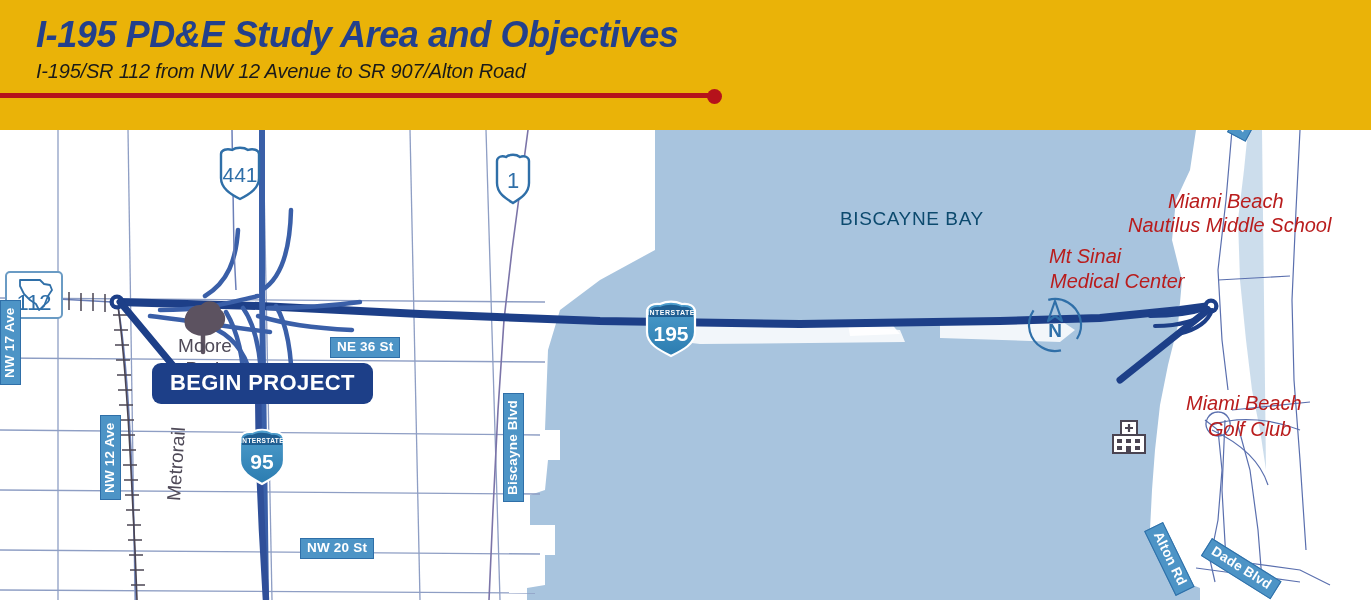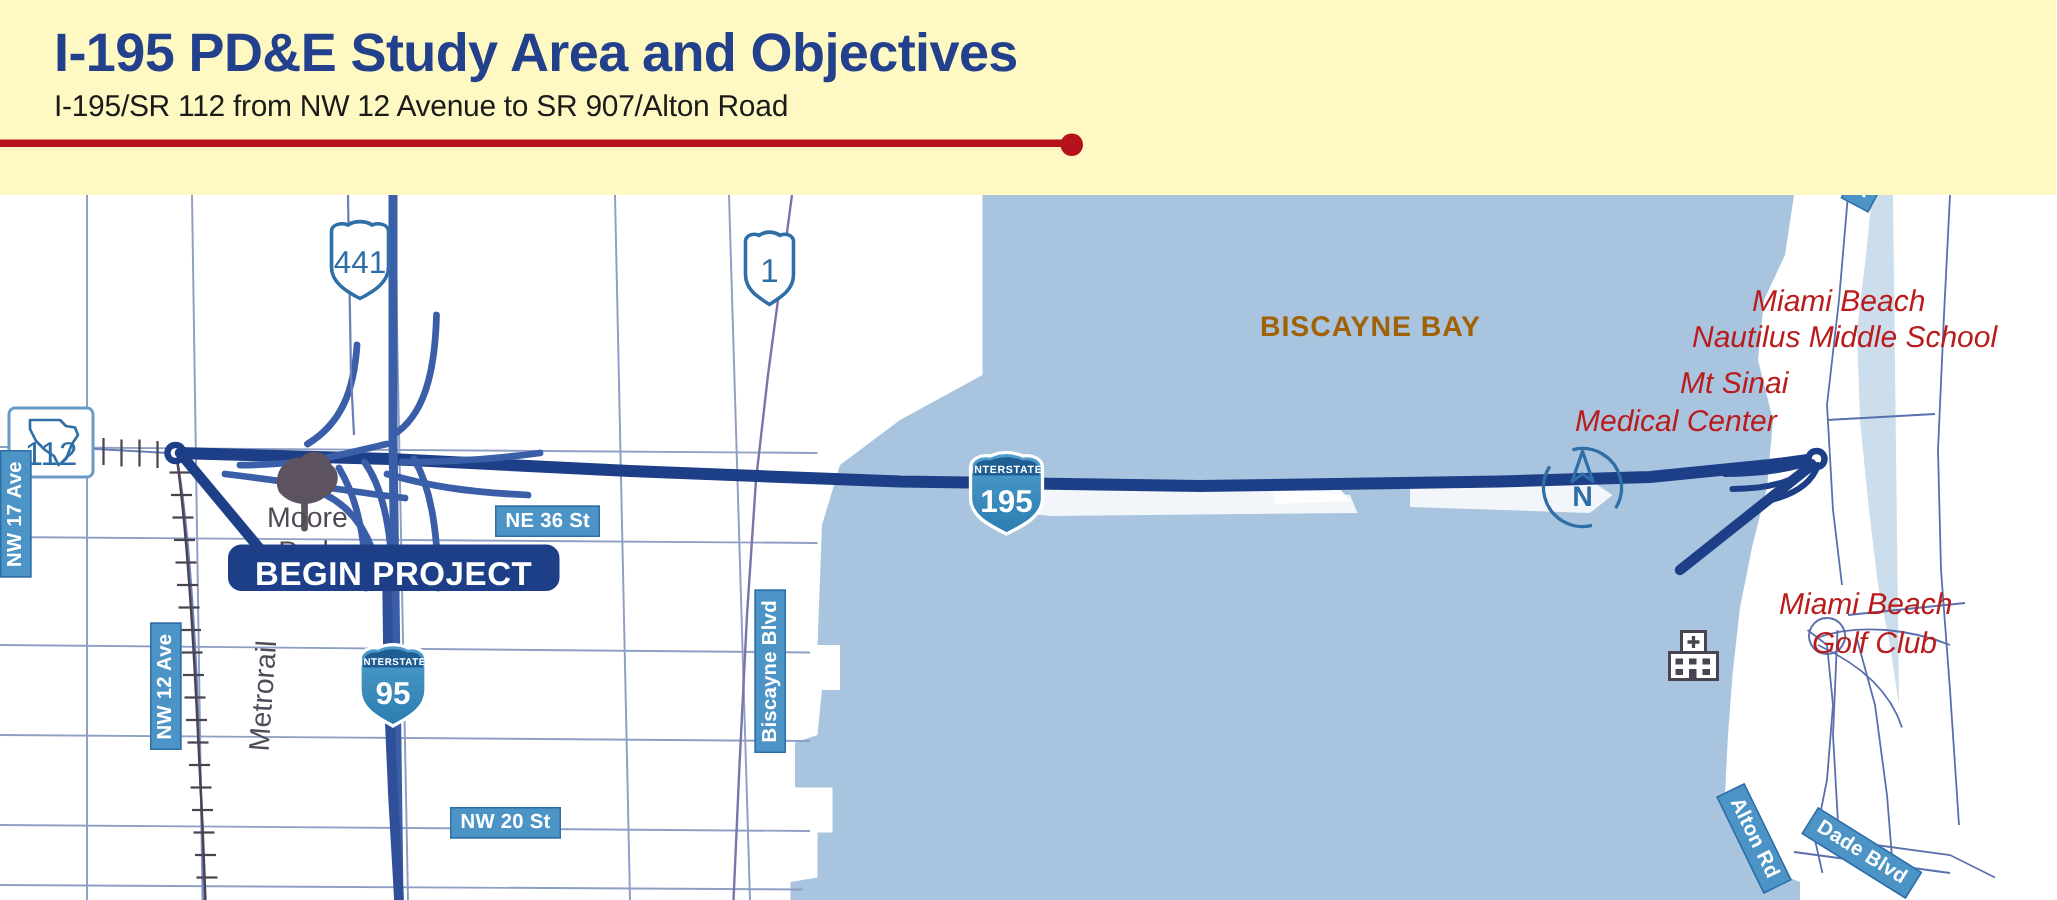--- a/index.html
+++ b/index.html
@@ -3,21 +3,21 @@
 <meta charset="utf-8">
 <title>I-195 PD&amp;E Study Area and Objectives</title>
 <style>
   html,body{margin:0;padding:0;background:#ffffff;}
   body{
     width:1371px;height:600px;overflow:hidden;position:relative;
     font-family:"Liberation Sans","DejaVu Sans",sans-serif;
     -webkit-font-smoothing:antialiased;
   }
   
-  #header{position:absolute;left:0;top:0;width:1371px;height:130px;background:#fef9c3;}
+  #header{position:absolute;left:0;top:0;width:1371px;height:130px;background:#eab308;font-style:italic;}
   #page-title{
     position:absolute;left:36px;top:14px;
     font-size:36px;font-weight:bold;color:#23408c;letter-spacing:-0.4px;
     white-space:nowrap;
   }
   #page-subtitle{
     position:absolute;left:36px;top:60px;
     font-size:20px;font-weight:400;color:#1a1a1a;letter-spacing:-0.2px;
     white-space:nowrap;
   }
@@ -30,36 +30,36 @@
     position:absolute;left:0;top:130px;width:1371px;height:470px;
     background:#ffffff;overflow:hidden;
   }
   #map svg{display:block;}
 
   
   .maplabel{position:absolute;color:#4a4452;white-space:nowrap;}
   .place-italic{font-style:italic;font-size:20px;color:#b91c1c;letter-spacing:0px;}
   .park-label{font-size:19px;color:#4f4a58;}
   .bay-label{
-    font-size:19px;font-weight:bold;color:#a16207;letter-spacing:0.6px;
+    font-size:19px;font-weight:normal;color:#0c4a6e;letter-spacing:0.6px;
   }
   .street-plate{
     position:absolute;background:#4d94c6;color:#ffffff;font-size:13.5px;
     font-weight:bold;padding:2px 6px 3px 6px;border:1px solid #2f6fa8;
     letter-spacing:0.2px;white-space:nowrap;line-height:1.05;
   }
   .street-plate.vert{ }
   .metrorail-label{
     position:absolute;font-size:19px;color:#4f4a58;white-space:nowrap;
     transform-origin:0 0;
   }
   .project-badge{
     position:absolute;background:#1d3f88;color:#ffffff;border-radius:9px;
     font-weight:bold;font-size:22px;letter-spacing:0.4px;
-    padding:9px 18px 0 18px;white-space:nowrap;line-height:1;
+    padding:9px 18px 10px 18px;white-space:nowrap;line-height:1;
     box-shadow:0 0 0 0 rgba(0,0,0,0);
   }
 </style>
 </head>
 <body>
 
 <div id="header">
   <div id="page-title">I-195 PD&amp;E Study Area and Objectives</div>
   <div id="page-subtitle">I-195/SR 112 from NW 12 Avenue to SR 907/Alton Road</div>
   <div id="rule-wrap">
@@ -324,21 +324,21 @@
   </svg>
 
   <div class="maplabel bay-label" style="left:840px;top:78px;">BISCAYNE BAY</div>
 
   <div class="maplabel park-label" style="left:173px;top:205px;text-align:center;width:64px;">Moore</div>
   <div class="maplabel park-label" style="left:173px;top:228px;text-align:center;width:64px;">Park</div>
 
   <div class="maplabel place-italic" style="left:1168px;top:60px;">Miami Beach</div>
   <div class="maplabel place-italic" style="left:1128px;top:84px;">Nautilus Middle School</div>
 
-  <div class="maplabel place-italic" style="left:1120px;top:115px;">Mt Sinai</div>
+  <div class="maplabel place-italic" style="left:1049px;top:115px;">Mt Sinai</div>
   <div class="maplabel place-italic" style="left:1050px;top:140px;">Medical Center</div>
 
   <div class="maplabel place-italic" style="left:1186px;top:262px;">Miami Beach</div>
   <div class="maplabel place-italic" style="left:1208px;top:288px;">Golf Club</div>
 
   <div class="metrorail-label" style="left:163px;top:370px;transform:rotate(-86deg);">Metrorail</div>
 
   <div class="street-plate vert" style="left:0px;top:255px;transform:rotate(-90deg);transform-origin:0 0;">NW 17 Ave</div>
   <div class="street-plate vert" style="left:100px;top:370px;transform:rotate(-90deg);transform-origin:0 0;">NW 12 Ave</div>
   <div class="street-plate vert" style="left:503px;top:372px;transform:rotate(-90deg);transform-origin:0 0;">Biscayne Blvd</div>

